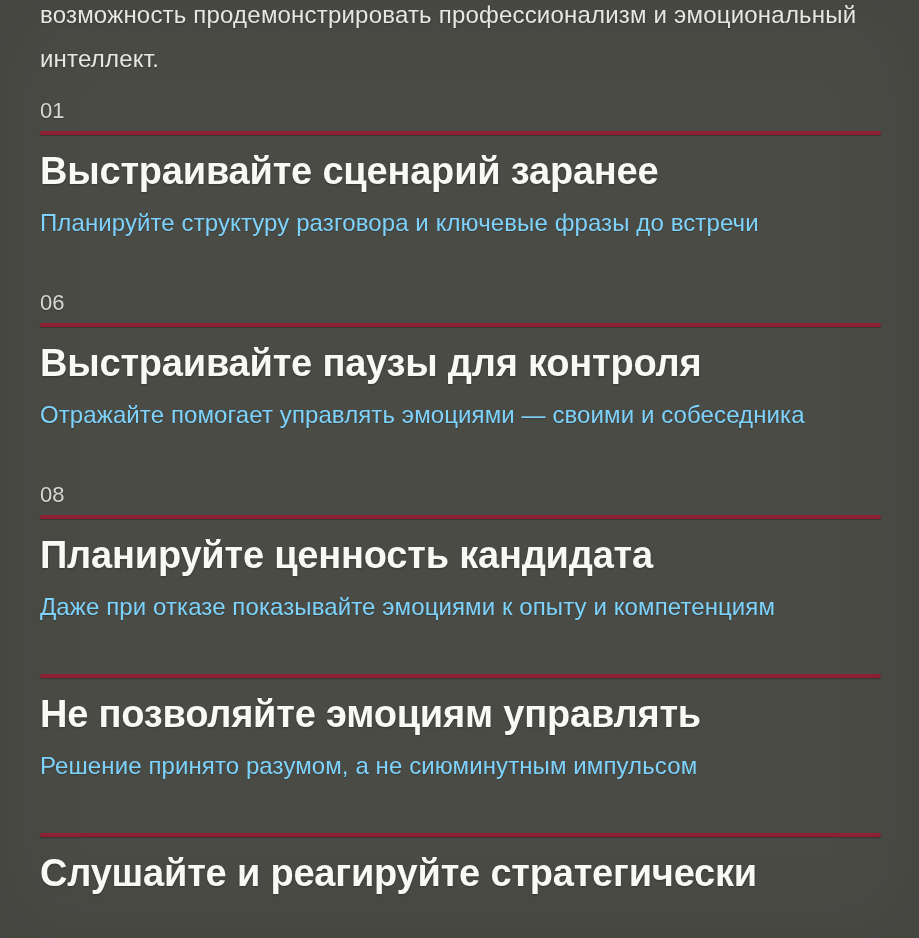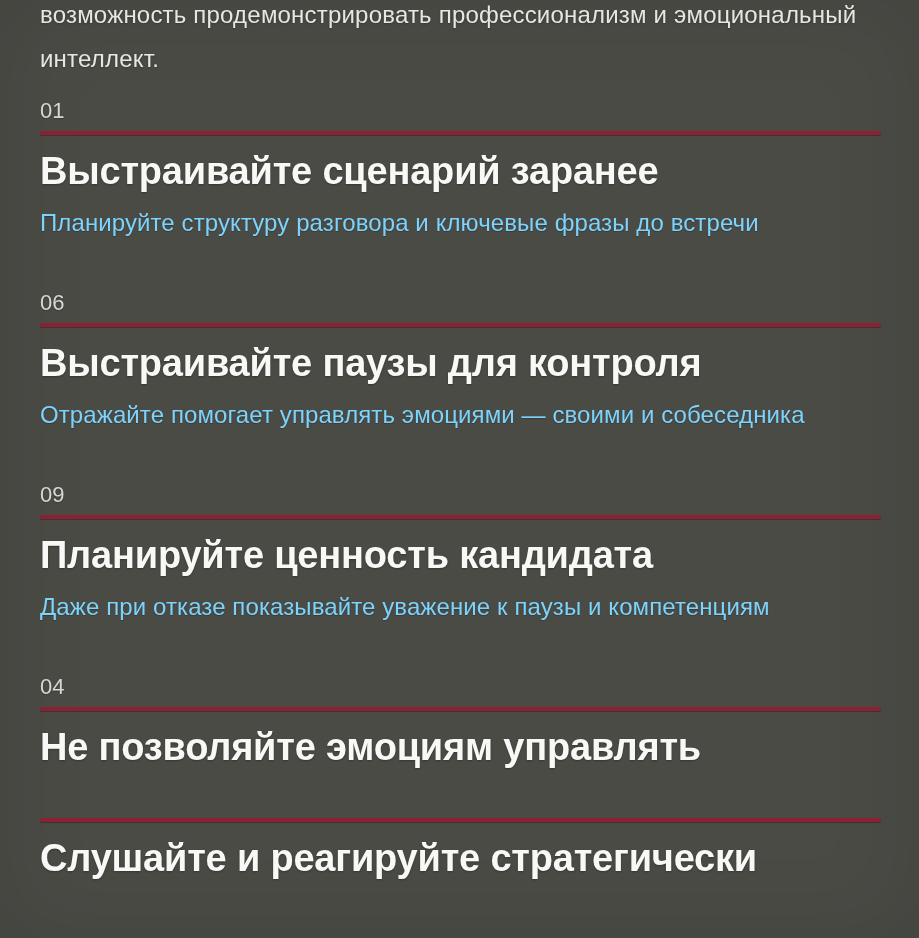--- a/index.html
+++ b/index.html
@@ -70,30 +70,30 @@
   </section>
 
   <section class="tip">
     <div class="tip-number">06</div>
     <div class="tip-rule"></div>
     <div class="tip-title">Выстраивайте паузы для контроля</div>
     <div class="tip-desc">Отражайте помогает управлять эмоциями — своими и собеседника</div>
   </section>
 
   <section class="tip">
-    <div class="tip-number">09</div>
+    <div class="tip-number">08</div>
     <div class="tip-rule"></div>
     <div class="tip-title">Планируйте ценность кандидата</div>
-    <div class="tip-desc">Даже при отказе показывайте уважение к паузы и компетенциям</div>
+    <div class="tip-desc">Даже при отказе показывайте эмоциями к опыту и компетенциям</div>
   </section>
 
   <section class="tip">
-    <div class="tip-number">04</div>
     <div class="tip-rule"></div>
     <div class="tip-title">Не позволяйте эмоциям управлять</div>
+    <div class="tip-desc">Решение принято разумом, а не сиюминутным импульсом</div>
   </section>
 
   <section class="tip">
     <div class="tip-rule"></div>
     <div class="tip-title">Слушайте и реагируйте стратегически</div>
   </section>
 
 </div>
 
 </body></html>

